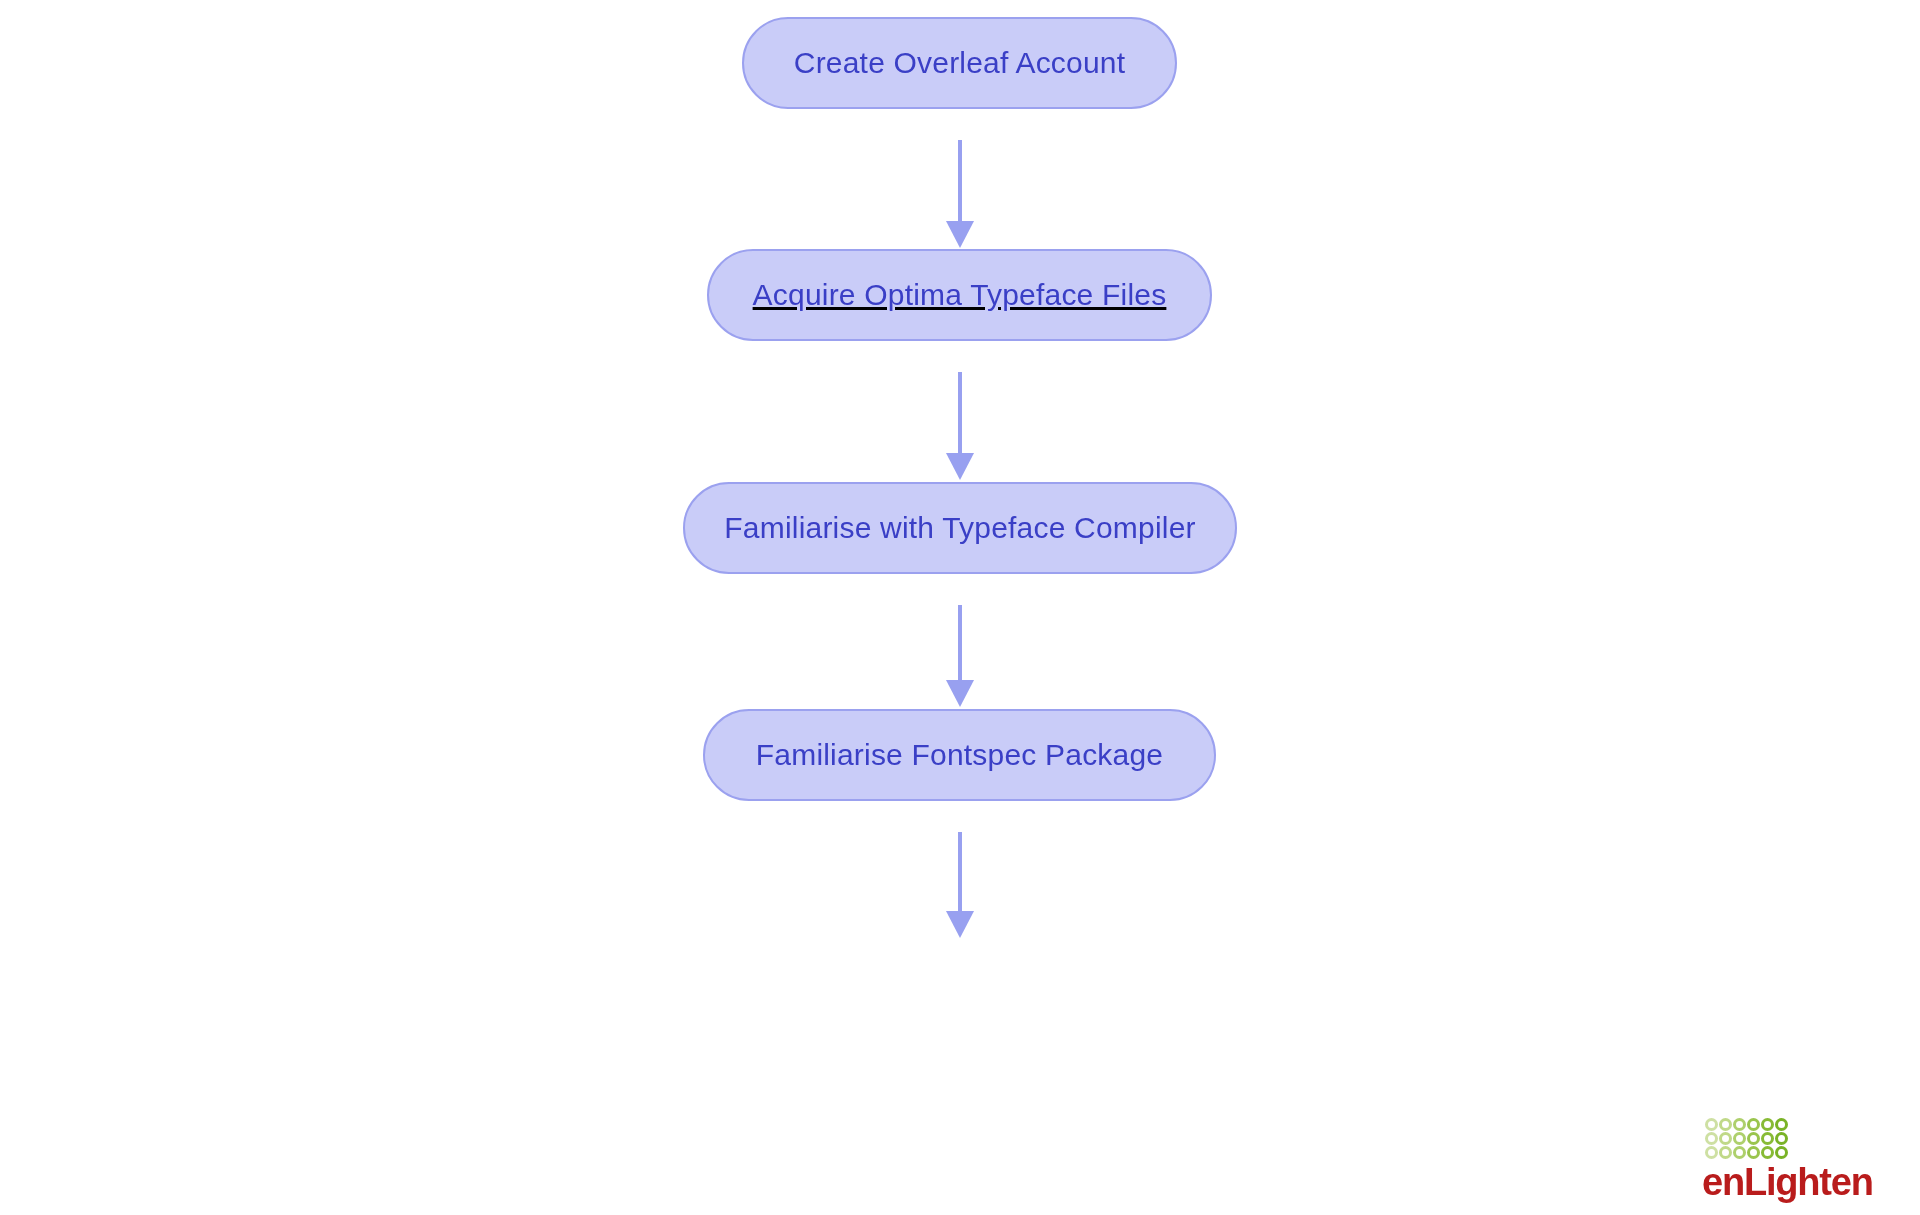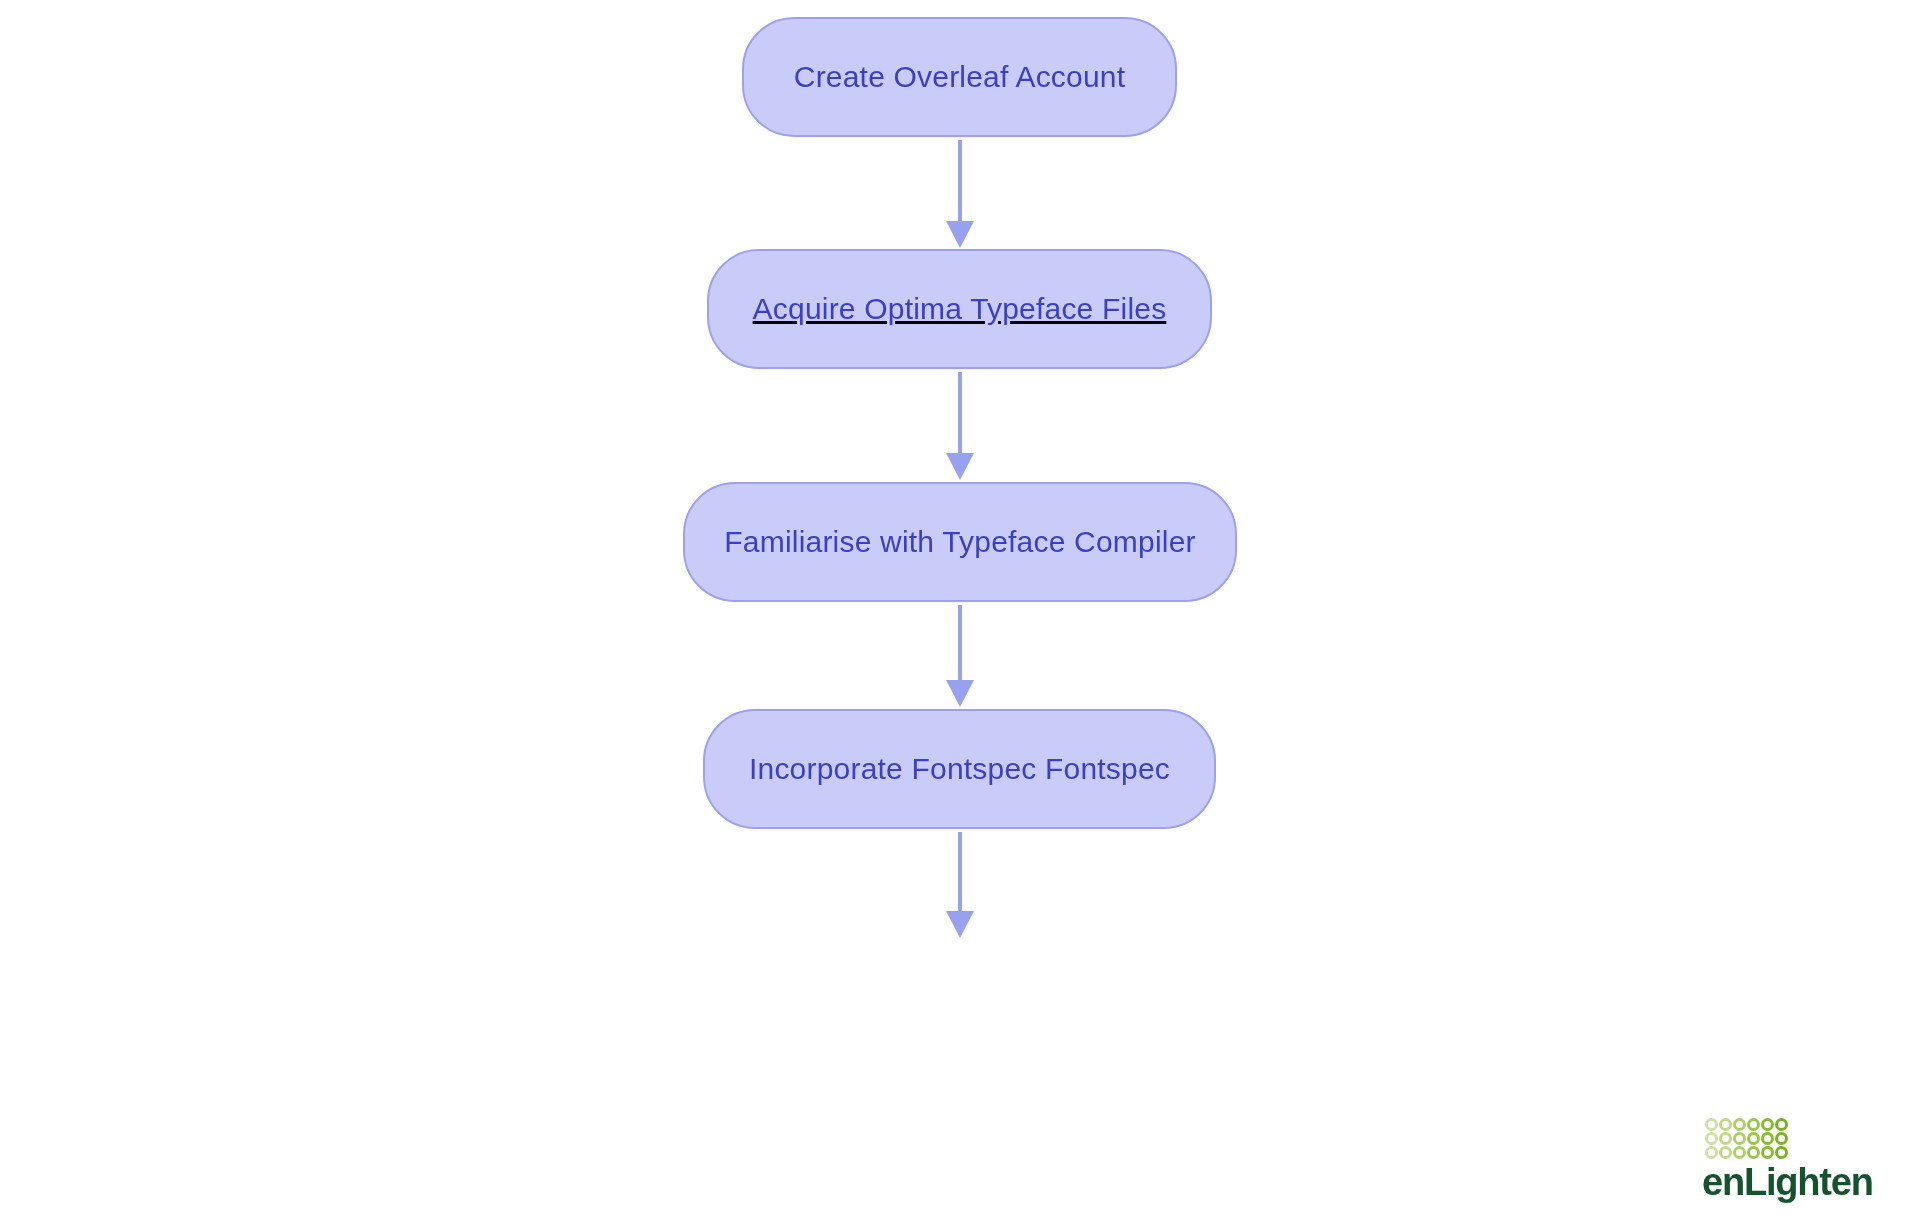--- a/index.html
+++ b/index.html
@@ -8,21 +8,21 @@
 
   :root {
     --node-fill: #C9CCF8;
     --node-border: #9BA1EF;
     --node-text: #3A3FC6;
     --arrow: #98A0F0;
   }
 
   .node {
     position: absolute;
-    height: 120px;
+    height: 92px;
     background: var(--node-fill);
     border: 2px solid var(--node-border);
     border-radius: 52px;
     display: flex;
     align-items: center;
     justify-content: center;
   }
   .node-label {
     color: var(--node-text);
     font-size: 30px;
@@ -111,21 +111,21 @@
 <div class="node n3">
   <span class="node-label">Familiarise with Typeface Compiler</span>
 </div>
 
 <div class="arrow a3">
   <div class="arrow-shaft"></div>
   <div class="arrow-head"></div>
 </div>
 
 <div class="node n4">
-  <span class="node-label">Incorporate Fontspec Fontspec</span>
+  <span class="node-label">Familiarise Fontspec Package</span>
 </div>
 
 <div class="arrow a4">
   <div class="arrow-shaft"></div>
   <div class="arrow-head"></div>
 </div>
 
 <div class="logo">
   <div class="dot-grid">
       <div class="ring" style="border-color: rgb(206, 224, 163);"></div>
@@ -140,14 +140,14 @@
       <div class="ring" style="border-color: rgb(154, 197, 78);"></div>
       <div class="ring" style="border-color: rgb(136, 187, 53);"></div>
       <div class="ring" style="border-color: rgb(122, 179, 39);"></div>
       <div class="ring" style="border-color: rgb(206, 224, 163);"></div>
       <div class="ring" style="border-color: rgb(192, 217, 136);"></div>
       <div class="ring" style="border-color: rgb(174, 208, 108);"></div>
       <div class="ring" style="border-color: rgb(154, 197, 78);"></div>
       <div class="ring" style="border-color: rgb(136, 187, 53);"></div>
       <div class="ring" style="border-color: rgb(122, 179, 39);"></div>
     </div>
-  <div class="wordmark" style="color: #14532d;">enLighten</div>
+  <div class="wordmark" style="color: #b91c1c;">enLighten</div>
 </div>
 
 </body></html>

